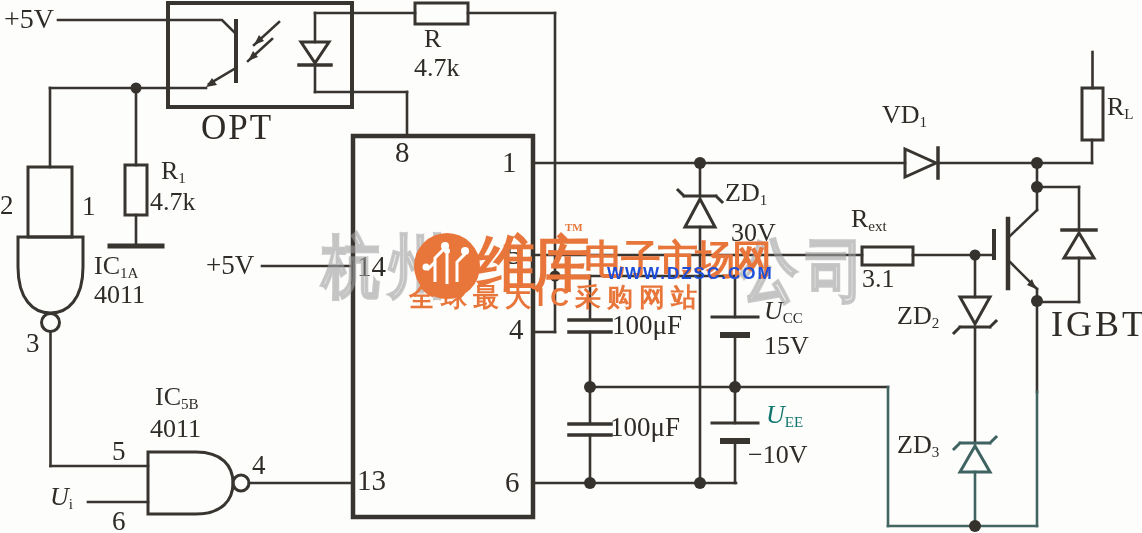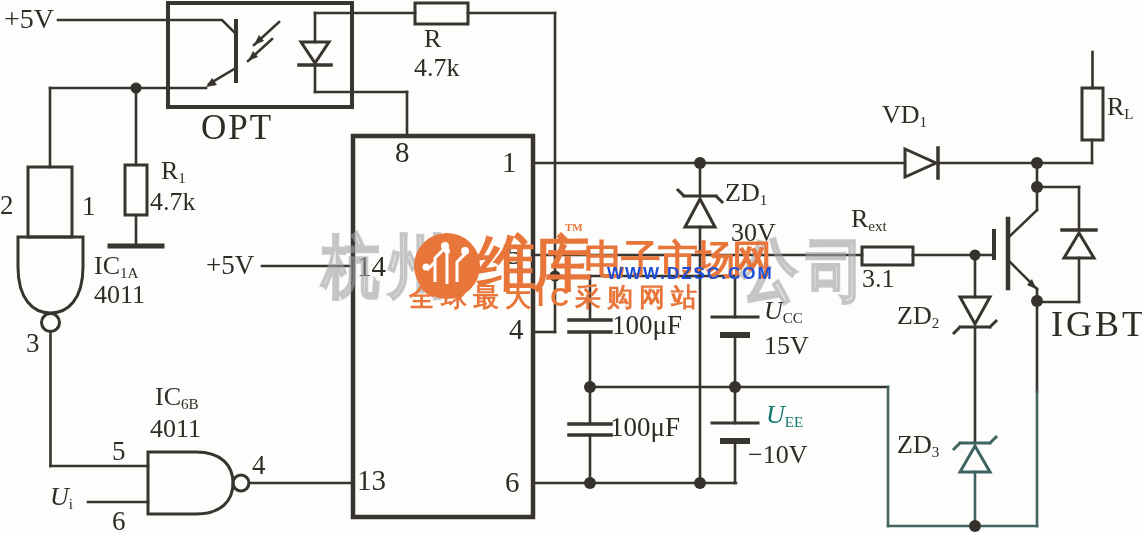--- a/index.html
+++ b/index.html
@@ -230,21 +230,21 @@
     <span class="lbl" style="left:150px;top:189px">4.7k</span>
 
     <span class="lbl" style="left:0px;top:192px;font-size:27px">2</span>
     <span class="lbl" style="left:82px;top:193px;font-size:27px">1</span>
     <span class="lbl" style="left:26px;top:330px;font-size:27px">3</span>
     <span class="lbl" style="left:94px;top:253px"><span>IC</span><sub>1A</sub></span>
     <span class="lbl" style="left:94px;top:282px">4011</span>
 
     <span class="lbl" style="left:206px;top:252px;font-size:27px">+5V</span>
 
-    <span class="lbl" style="left:155px;top:384px"><span>IC</span><sub>6B</sub></span>
+    <span class="lbl" style="left:155px;top:384px"><span>IC</span><sub>5B</sub></span>
     <span class="lbl" style="left:150px;top:416px">4011</span>
     <span class="lbl" style="left:112px;top:438px;font-size:27px">5</span>
     <span class="lbl" style="left:112px;top:508px;font-size:27px">6</span>
     <span class="lbl" style="left:252px;top:452px;font-size:27px">4</span>
     <span class="lbl" style="left:50px;top:484px"><span class="it">U</span><sub>i</sub></span>
 
     <span class="lbl pin" style="left:395px;top:138px">8</span>
     <span class="lbl pin" style="left:502px;top:148px">1</span>
     <span class="lbl pin" style="left:357px;top:252px">14</span>
     <span class="lbl pin" style="left:507px;top:240px">5</span>

